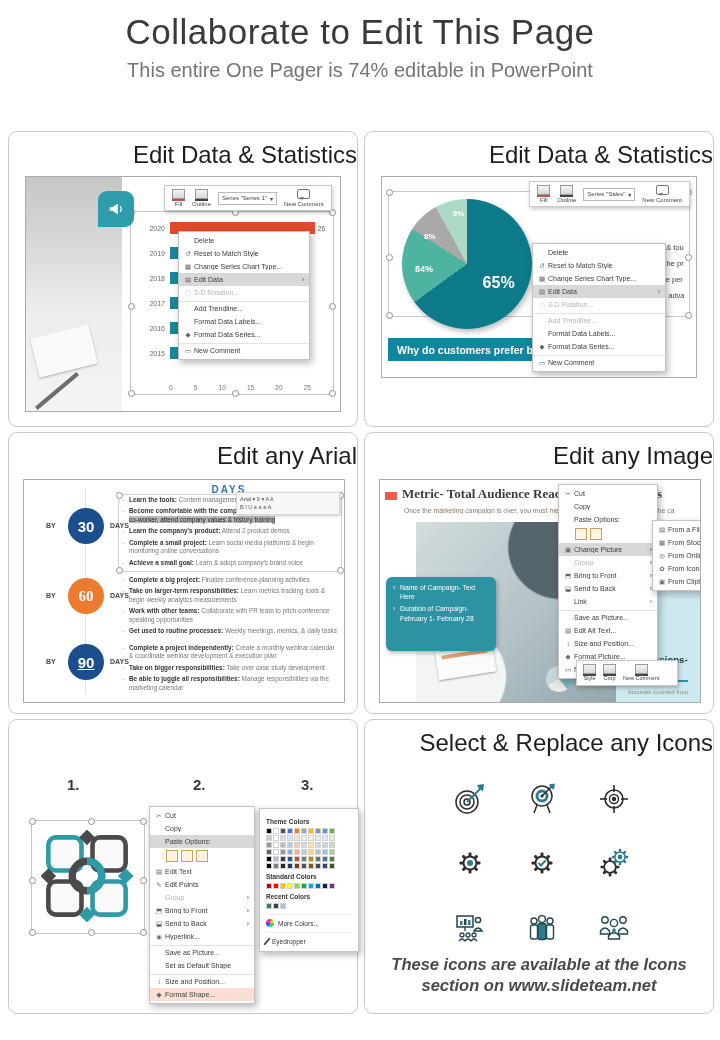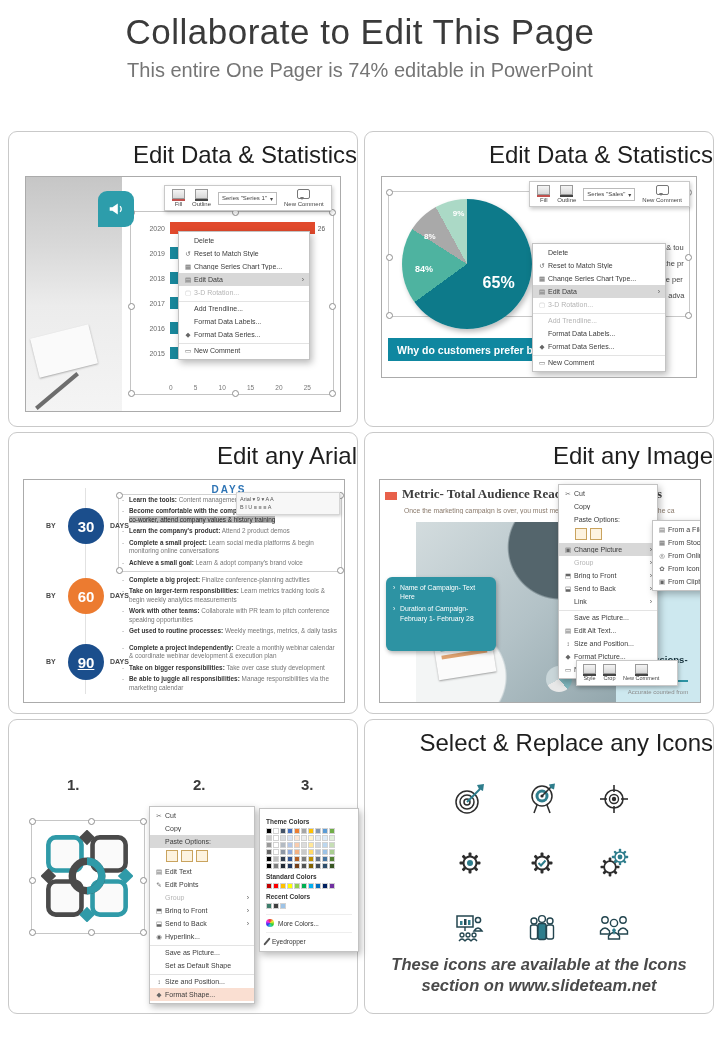--- a/index.html
+++ b/index.html
@@ -429,21 +429,21 @@
       </div>
         <div class="tb">
         <span class="tbb">Complete a small project:</span><span class="tbt"> Learn social media platforms &amp; begin monitoring online conversations</span>
       </div>
         <div class="tb">
         <span class="tbb">Achieve a small goal:</span><span class="tbt"> Learn &amp; adopt company's brand voice</span>
       </div>
       </div>
 
     <span class="bylab" style="left:22px;top:112px">BY</span>
-    <div class="daycirc" style="left: 44px; top: 98px; background: rgb(236, 123, 48);">
+    <div class="daycirc" style="left: 44px; top: 98px; background: rgb(236, 123, 48); font-family: Liberation Serif, serif;">
         <span>60</span>
       </div>
     <span class="dayslab" style="left:86px;top:112px">DAYS</span>
     <div class="bullets" style="top:96px">
         <div class="tb">
         <span class="tbb">Complete a big project:</span><span class="tbt"> Finalize conference-planning activities</span>
       </div>
         <div class="tb">
         <span class="tbb">Take on larger-term responsibilities:</span><span class="tbt"> Learn metrics tracking tools &amp; begin weekly analytics measurements</span>
       </div>

